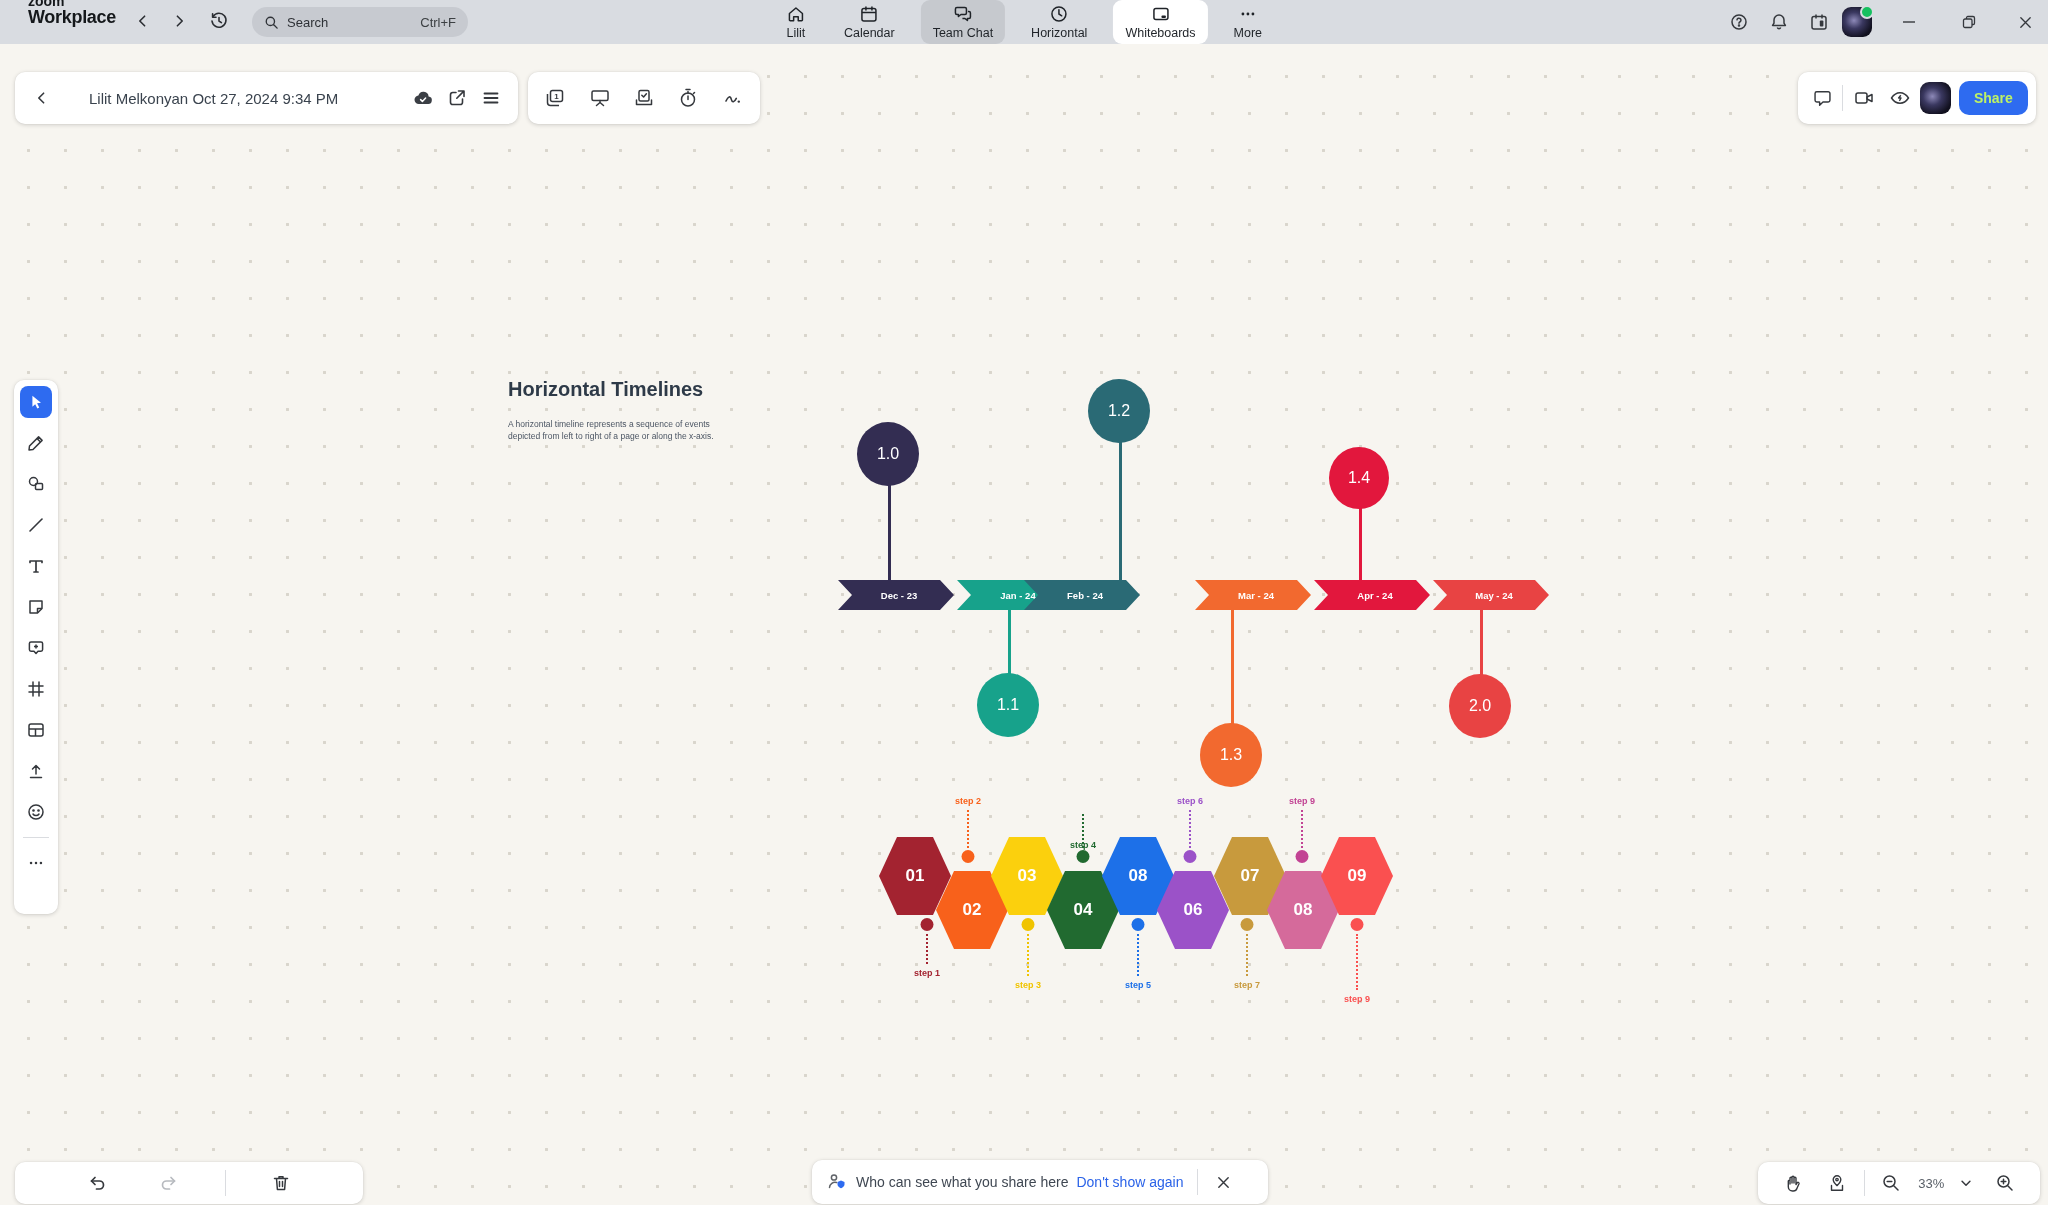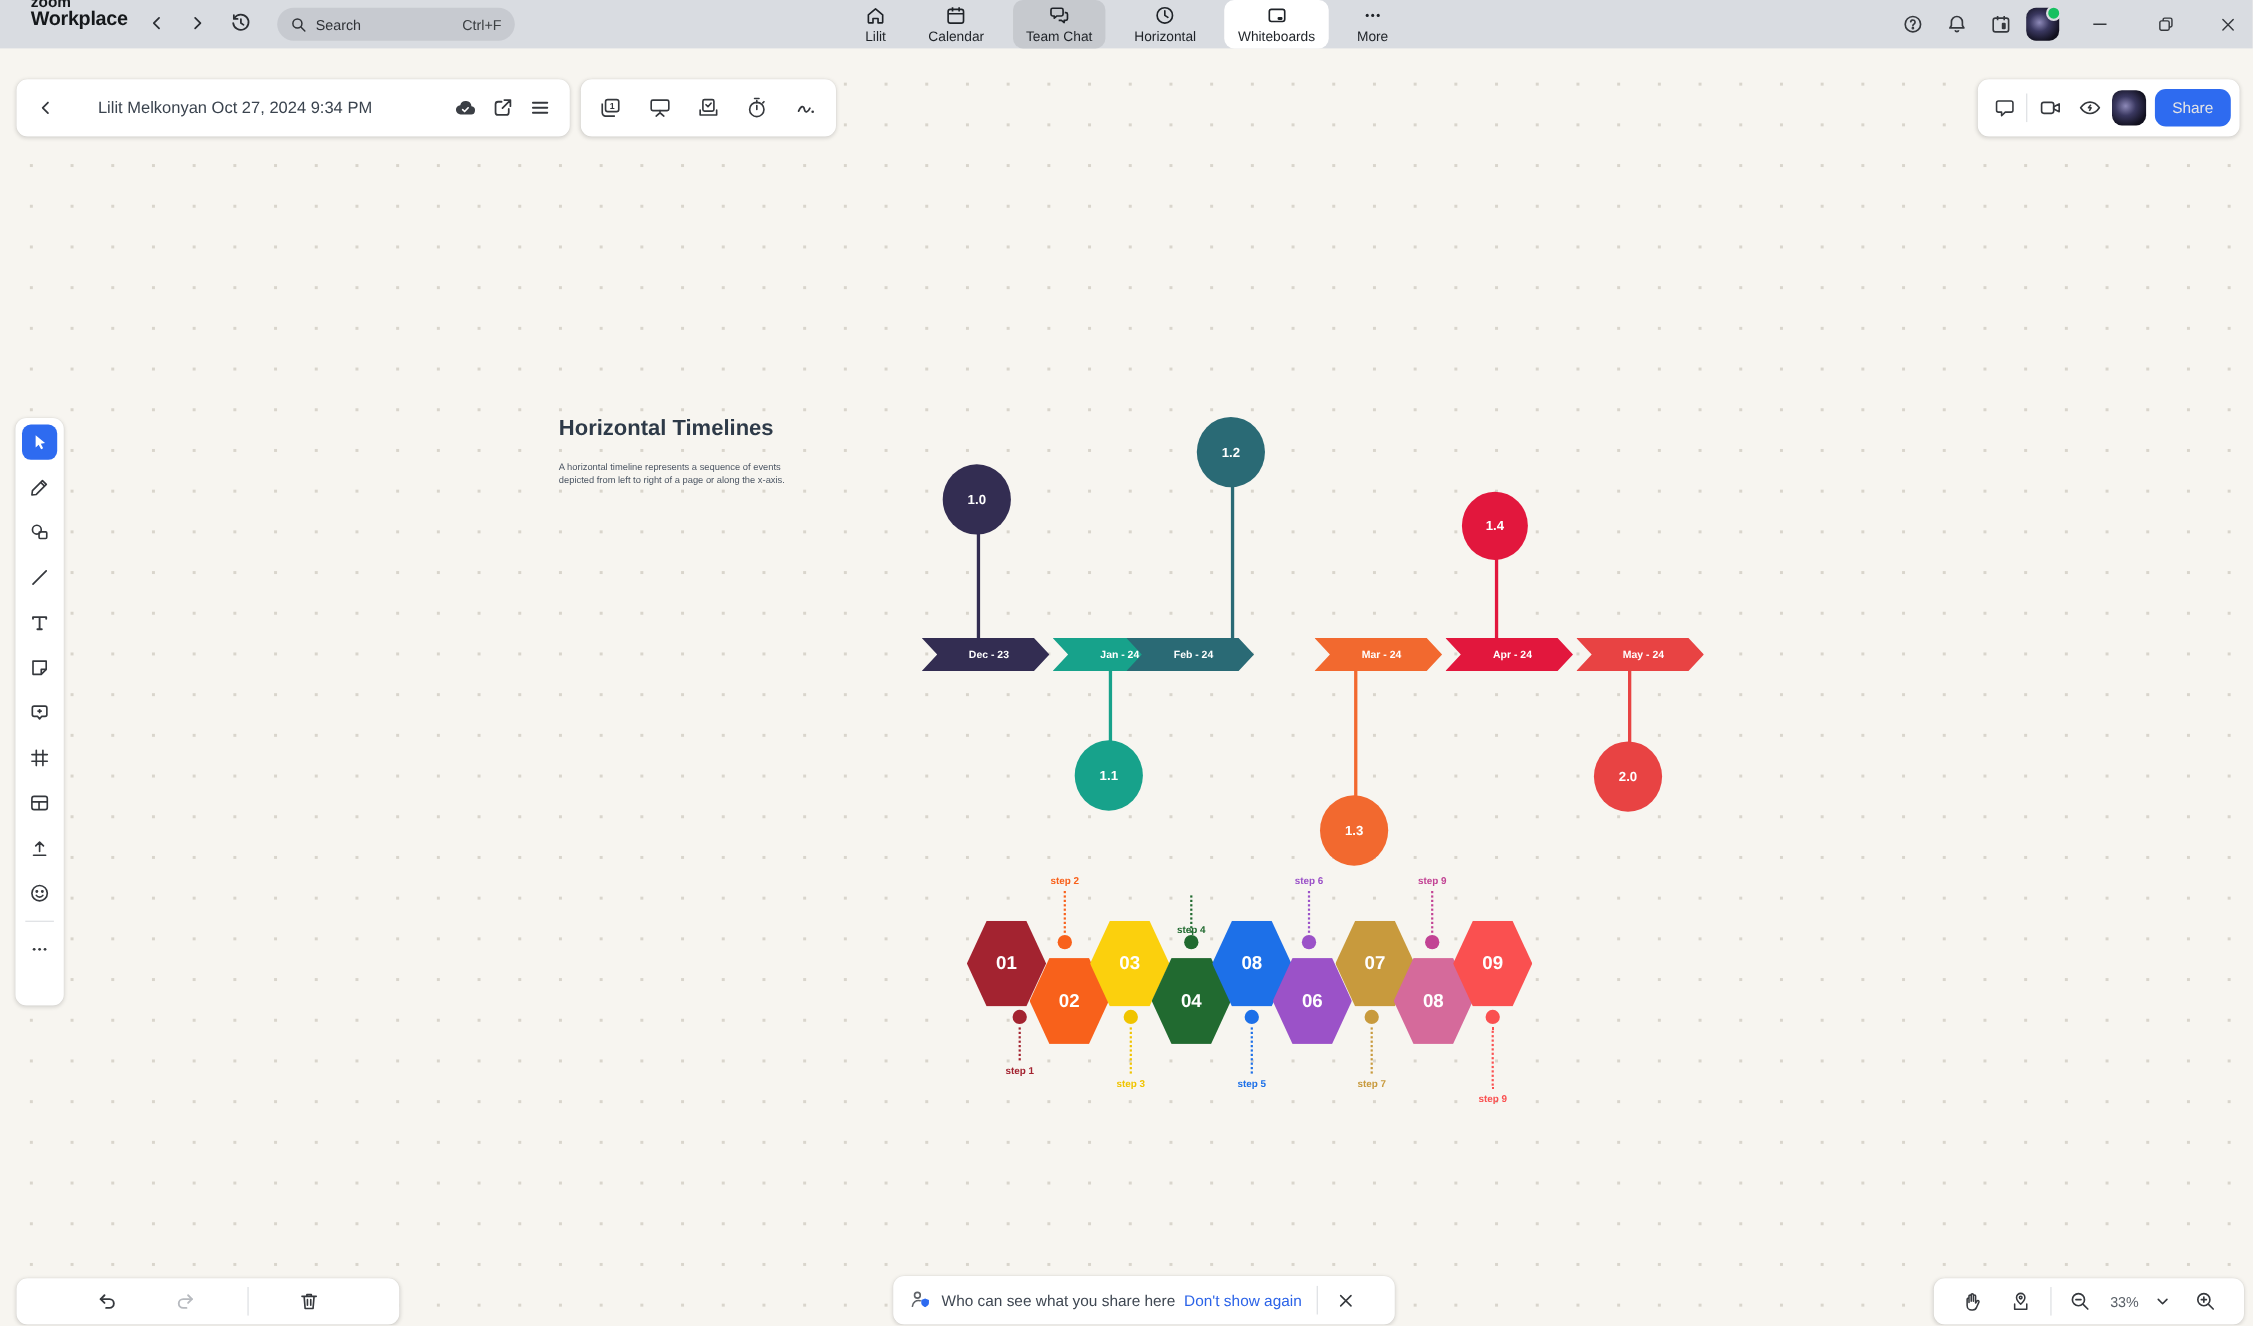--- a/index.html
+++ b/index.html
@@ -28,36 +28,36 @@
           background-image:radial-gradient(circle,#d9d5cc 1.4px,transparent 1.6px);
           background-size:37px 37px;background-position:10px 14px;}
   .heading{position:absolute;left:508px;top:334px;font-size:20px;font-weight:700;color:#2e3a48;}
   .desc{position:absolute;left:508px;top:374px;width:210px;font-size:8.5px;line-height:1.45;color:#4b5563;}
   .seg{position:absolute;top:536px;height:30px;width:116px;background:var(--c);color:#fff;
        display:flex;align-items:center;justify-content:center;font-size:9.5px;font-weight:700;
        clip-path:polygon(14px 50%,0 0,calc(100% - 14px) 0,100% 50%,calc(100% - 14px) 100%,0 100%);
        padding-left:6px;box-sizing:border-box;z-index:3;}
   .stem{position:absolute;width:2.5px;background:var(--c);z-index:2;}
   .milestone{position:absolute;width:62px;height:64px;border-radius:50%;background:var(--c);color:#fff;
-       display:flex;align-items:center;justify-content:center;font-size:12px;font-weight:700;z-index:4;}
+       display:flex;align-items:center;justify-content:center;font-size:16px;font-weight:400;z-index:4;}
   .hex{position:absolute;width:72px;height:78px;background:var(--c);color:#fff;
        clip-path:polygon(0 50%,25% 0,75% 0,100% 50%,75% 100%,25% 100%);
        display:flex;align-items:center;justify-content:center;font-size:17px;font-weight:700;}
   .sdot{position:absolute;width:13px;height:13px;border-radius:50%;background:var(--c);transform:translateX(-50%);}
   .sline{position:absolute;width:0;border-left:2px dotted var(--c);transform:translateX(-50%);}
   .slabel{position:absolute;transform:translateX(-50%);font-size:9px;font-weight:700;color:var(--c);white-space:nowrap;}
   
   .card{position:absolute;background:#fff;border-radius:10px;box-shadow:0 1px 4px rgba(0,0,0,.16),0 0 0 .5px rgba(0,0,0,.03);z-index:60;}
   .ibtn{display:flex;align-items:center;justify-content:center;width:34px;height:34px;border-radius:8px;color:#35383d;}
   .doccard1{left:15px;top:72px;width:503px;height:52px;display:flex;align-items:center;padding:0 10px;box-sizing:border-box;}
   .doctitle{font-size:15px;color:#3a434e;margin:0 26px 0 30px;flex:1;white-space:nowrap;}
   .doccard2{left:528px;top:72px;width:232px;height:52px;display:flex;align-items:center;justify-content:space-evenly;}
   .rightcard{left:1798px;top:72px;width:238px;height:52px;display:flex;align-items:center;gap:4px;padding:0 8px;box-sizing:border-box;}
   .vdiv{width:1px;height:26px;background:#dadce0;}
-  .sharebtn{margin-left:4px;background:var(--c);color:#e5e5e5;font-size:14px;font-weight:400;border:none;border-radius:10px;width:72px;height:34px;display:flex;align-items:center;justify-content:center;text-align:right;}
+  .sharebtn{margin-left:4px;background:var(--c);color:#bef264;font-size:14px;font-weight:700;border:none;border-radius:10px;width:72px;height:34px;display:flex;align-items:center;justify-content:center;text-align:right;}
   .tools{left:14px;top:380px;width:44px;height:534px;display:flex;flex-direction:column;align-items:center;gap:9px;padding:6px 0;box-sizing:border-box;}
   .tools .ibtn{width:32px;height:32px;}
   .tools .active{background:var(--c);color:#fff;}
   .hdiv{width:26px;height:1px;background:#dadce0;}
   .blpill{left:15px;top:1162px;width:348px;height:42px;display:flex;align-items:center;justify-content:space-evenly;padding:0 26px;box-sizing:border-box;}
   .banner{left:812px;top:1160px;width:456px;height:44px;display:flex;align-items:center;gap:8px;padding:0 14px;box-sizing:border-box;}
   .banner .txt{font-size:14px;color:#3f4752;white-space:nowrap;}
   .banner .link{font-size:14px;color:var(--c);white-space:nowrap;}
   .brpill{left:1758px;top:1162px;width:282px;height:42px;display:flex;align-items:center;justify-content:space-evenly;padding:0 8px;box-sizing:border-box;}
   .zoomlvl{font-size:13px;color:#5a6068;}

